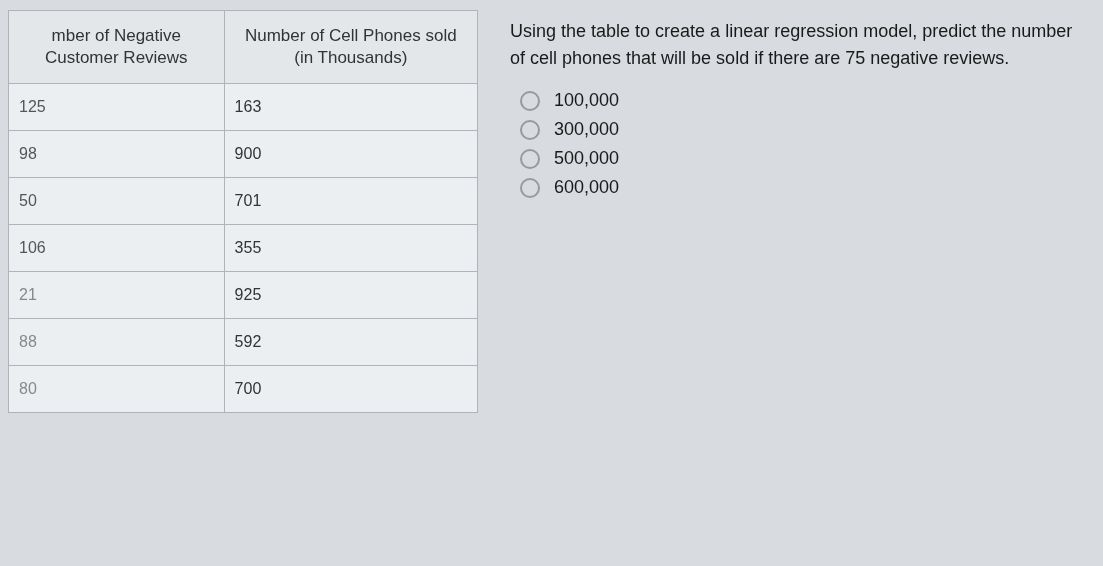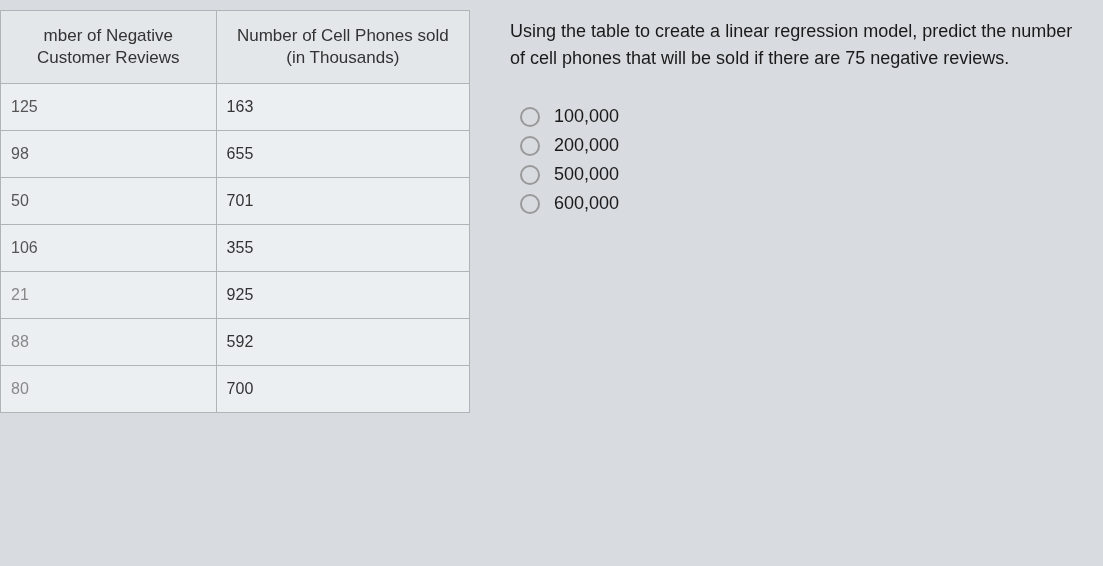--- a/index.html
+++ b/index.html
@@ -23,20 +23,21 @@
     }
     .right-panel {
       flex: 1;
       padding-top: 8px;
       padding-left: 10px;
     }
     table {
       border-collapse: collapse;
       width: 100%;
       background: #fca5a5;
+      margin-left: 8px;
     }
     th {
       border: 1px solid #b0b4b8;
       padding: 14px 10px;
       font-weight: 400;
       font-size: 17px;
       color: #333;
       text-align: center;
       background: #e4e7ea;
       line-height: 1.3;
@@ -57,21 +58,21 @@
     .question-intro {
       font-size: 18px;
       line-height: 1.5;
       color: #1a1a1a;
       margin-bottom: 22px;
     }
     .question-prompt {
       font-size: 18px;
       line-height: 1.5;
       color: #1a1a1a;
-      margin-bottom: 34px;
+      margin-bottom: 18px;
     }
     .options {
       display: flex;
       flex-direction: column;
       gap: 8px;
       padding-left: 10px;
     }
     .option {
       display: flex;
       align-items: center;
@@ -102,21 +103,21 @@
         <th>Number of Cell Phones sold (in Thousands)</th>
       </tr>
     </thead>
     <tbody>
       <tr>
         <td class="col-left">125</td>
         <td>163</td>
       </tr>
       <tr>
         <td class="col-left">98</td>
-        <td>655</td>
+        <td>900</td>
       </tr>
       <tr>
         <td class="col-left">50</td>
         <td>701</td>
       </tr>
       <tr>
         <td class="col-left">106</td>
         <td>355</td>
       </tr>
       <tr>
@@ -137,21 +138,21 @@
 
 <div class="right-panel">
   <p class="question-prompt">Using the table to create a linear regression model, predict the number of cell phones that will be sold if there are 75 negative reviews.</p>
   <div class="options">
     <div class="option">
       <span class="radio-circle"></span>
       <span class="option-label">100,000</span>
     </div>
     <div class="option">
       <span class="radio-circle"></span>
-      <span class="option-label">200,000</span>
+      <span class="option-label">300,000</span>
     </div>
     <div class="option">
       <span class="radio-circle"></span>
       <span class="option-label">500,000</span>
     </div>
     <div class="option">
       <span class="radio-circle"></span>
       <span class="option-label">600,000</span>
     </div>
   </div>

